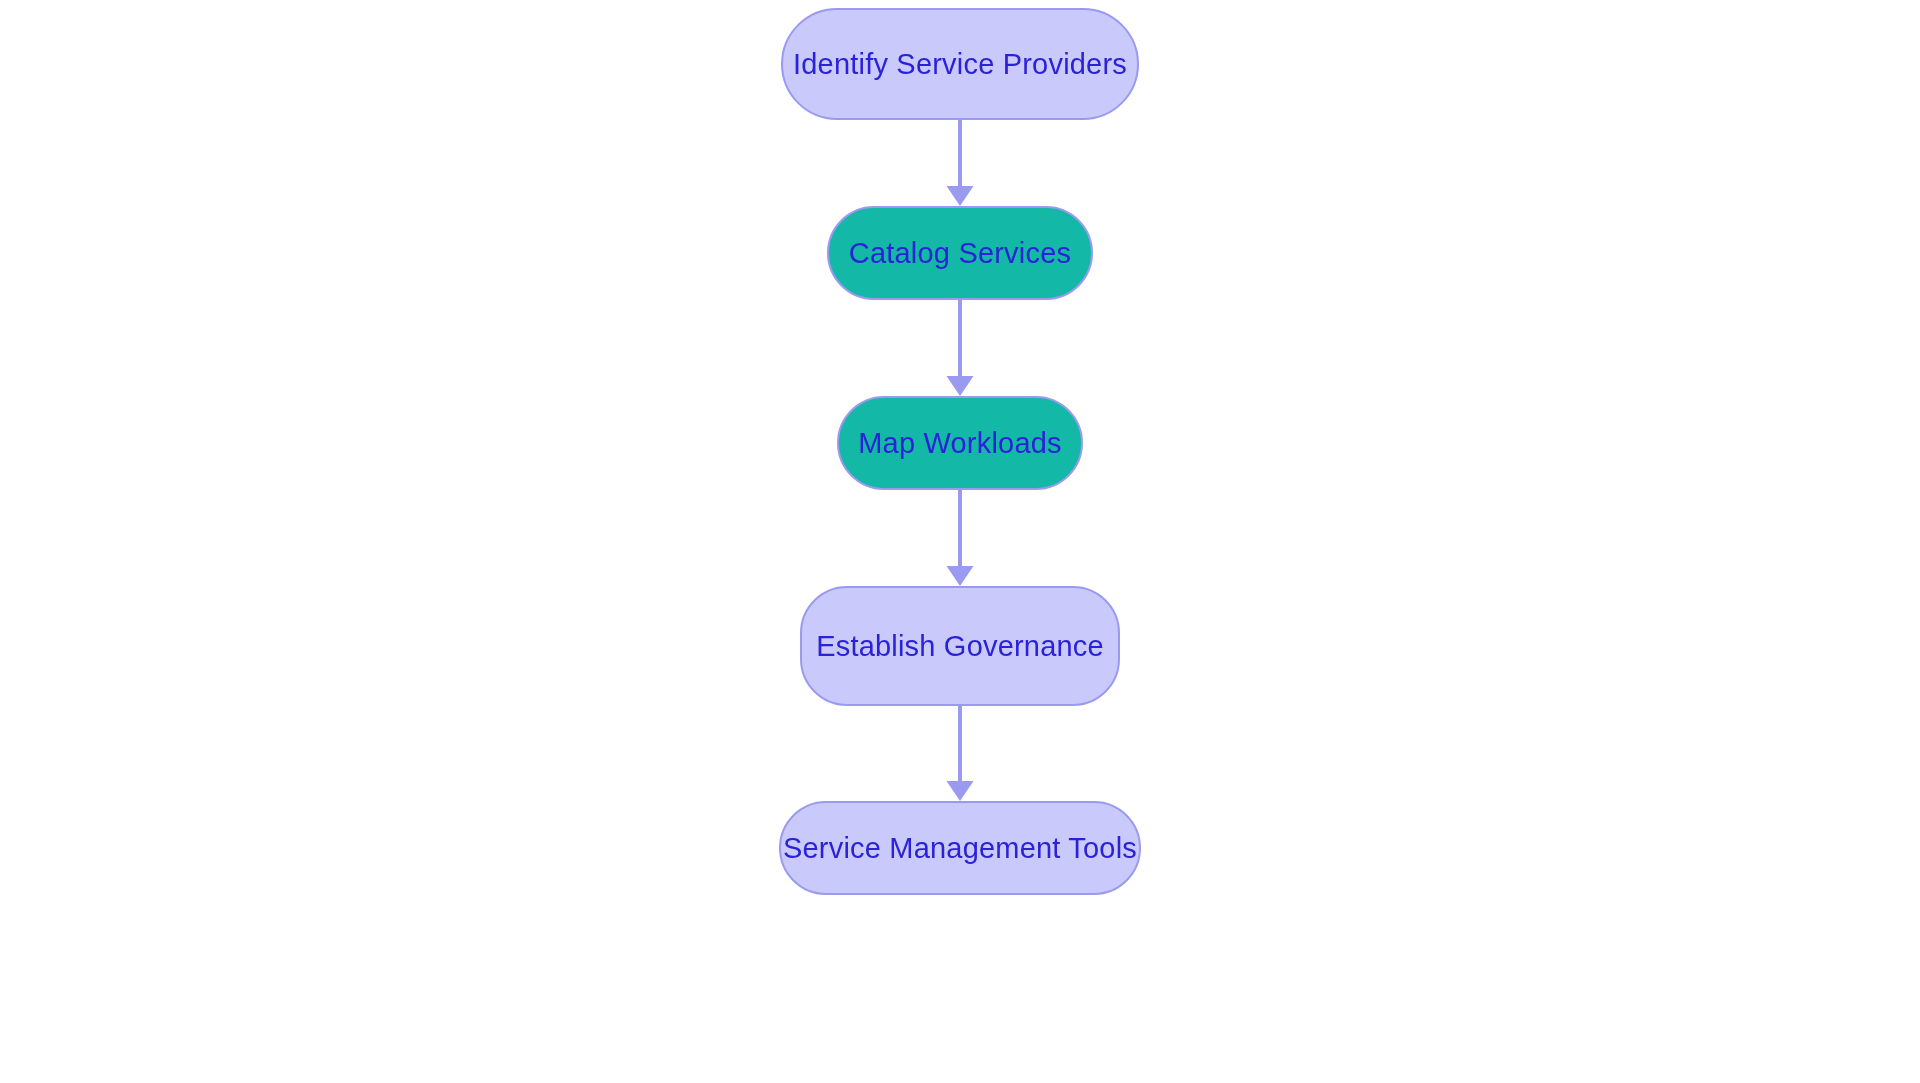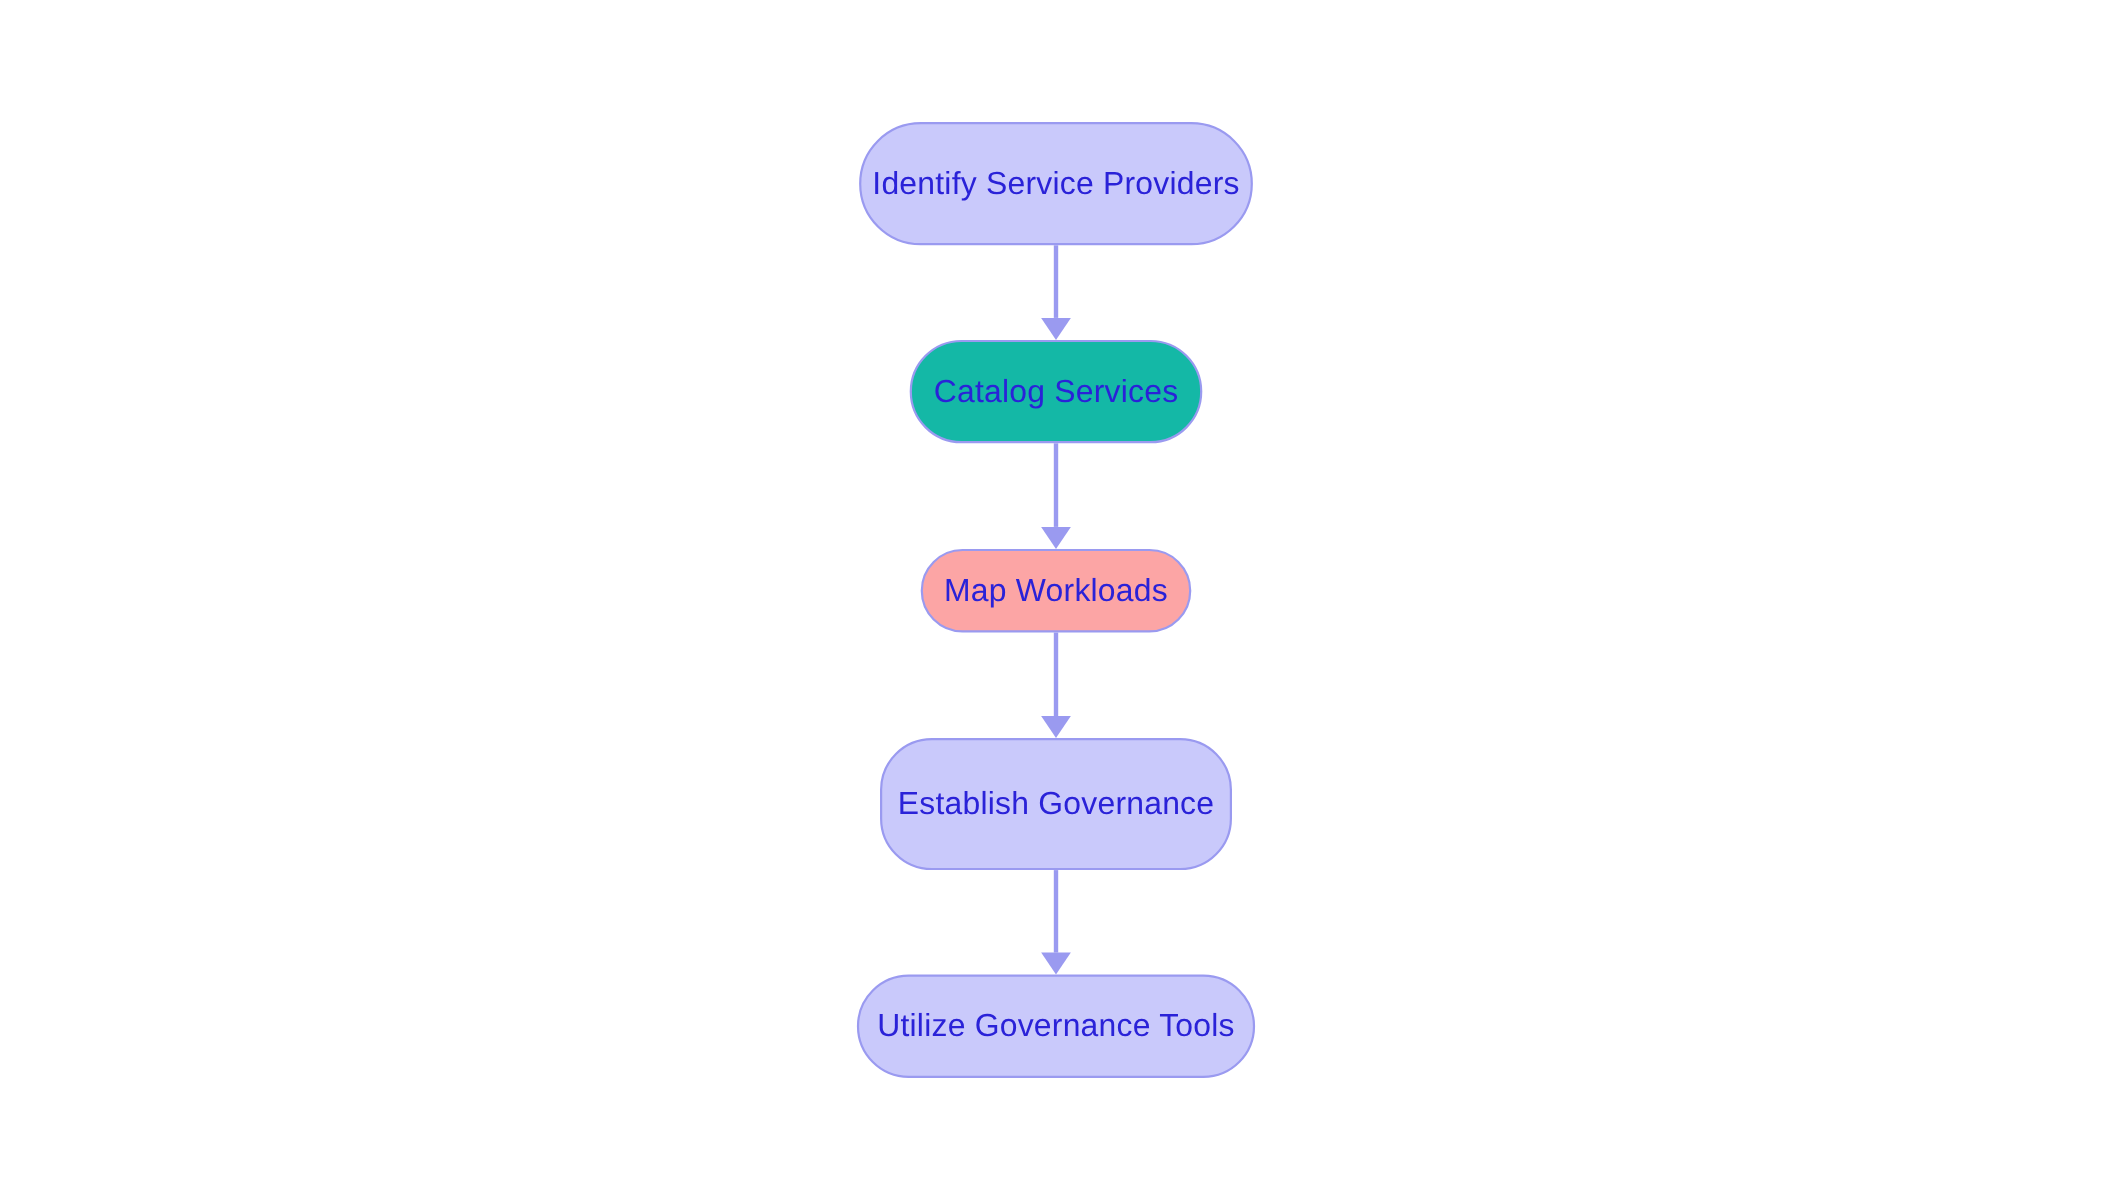--- a/index.html
+++ b/index.html
@@ -25,21 +25,21 @@
   
   .flow-column {
     position: absolute;
     left: 0;
     top: 0;
     width: 1920px;
     height: 1083px;
     display: flex;
     flex-direction: column;
     align-items: center;
-    justify-content: center;
+    justify-content: flex-start;
     padding-top: 8px;
     box-sizing: border-box;
   }
 
   
   .node {
     position: relative;
     box-sizing: border-box;
     height: 112px;
     border: 2px solid #9a9af0;
@@ -97,21 +97,21 @@
       <span class="node-label" style="color: rgb(42, 34, 216);">Catalog Services</span>
     </div>
 
     <div class="connector">
       <svg width="40" height="96" viewBox="0 0 40 96" aria-hidden="true">
         <line x1="20" y1="0" x2="20" y2="76" stroke="#9a9af0" stroke-width="4"></line>
         <polygon points="6.5,76 33.5,76 20,96" fill="#9a9af0"></polygon>
       </svg>
     </div>
 
-    <div class="node" style="width: 246px; height: 76px; border-radius: 47px; background: #fca5a5; border-color: rgb(154, 154, 240);">
+    <div class="node" style="width: 246px; height: 94px; border-radius: 47px; background: #14b8a6; border-color: rgb(154, 154, 240);">
       <span class="node-label" style="color: rgb(42, 34, 216);">Map Workloads</span>
     </div>
 
     <div class="connector">
       <svg width="40" height="96" viewBox="0 0 40 96" aria-hidden="true">
         <line x1="20" y1="0" x2="20" y2="76" stroke="#9a9af0" stroke-width="4"></line>
         <polygon points="6.5,76 33.5,76 20,96" fill="#9a9af0"></polygon>
       </svg>
     </div>
 
@@ -120,17 +120,17 @@
     </div>
 
     <div class="connector">
       <svg width="40" height="95" viewBox="0 0 40 95" aria-hidden="true">
         <line x1="20" y1="0" x2="20" y2="75" stroke="#9a9af0" stroke-width="4"></line>
         <polygon points="6.5,75 33.5,75 20,95" fill="#9a9af0"></polygon>
       </svg>
     </div>
 
     <div class="node" style="width: 362px; height: 94px; border-radius: 47px; background: rgb(201, 201, 251); border-color: rgb(154, 154, 240);">
-      <span class="node-label" style="color: rgb(42, 34, 216);">Utilize Governance Tools</span>
+      <span class="node-label" style="color: rgb(42, 34, 216);">Service Management Tools</span>
     </div>
 
   </div>
 </div>
 
 </body></html>

